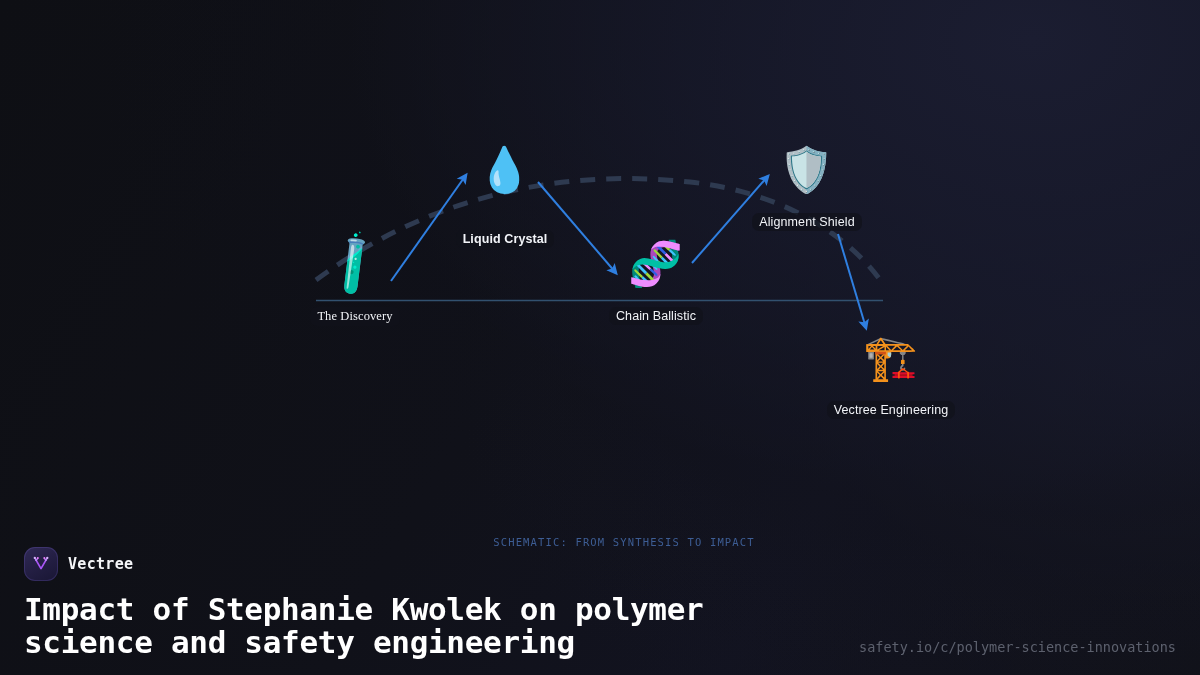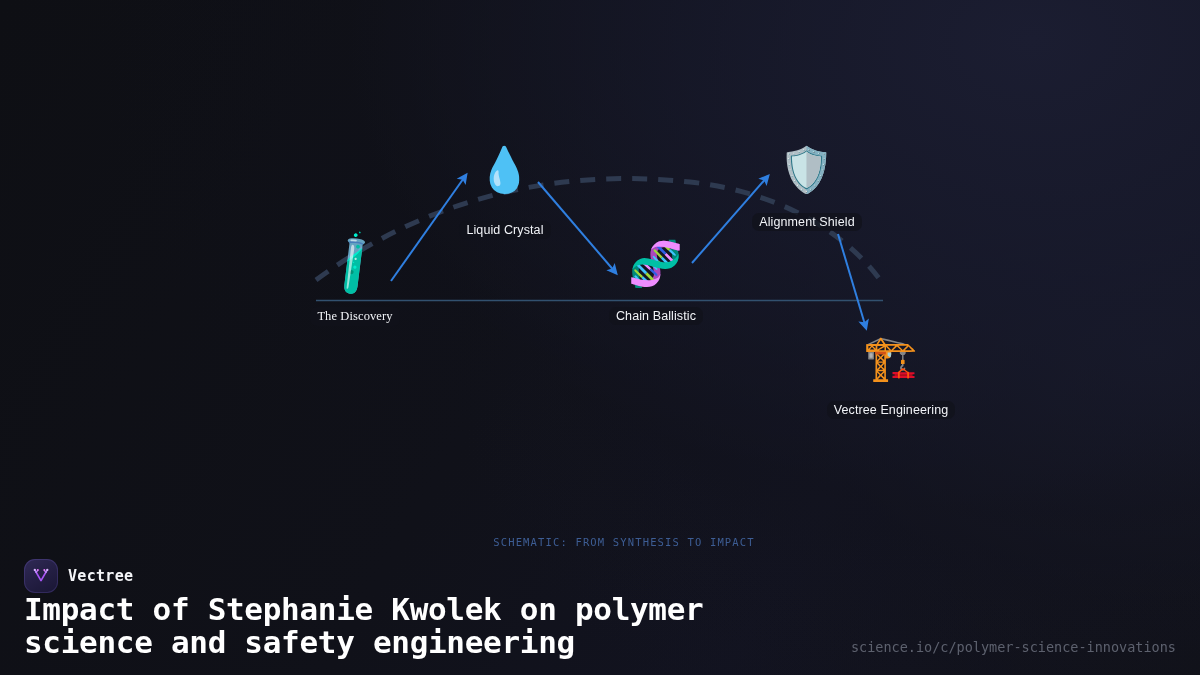--- a/index.html
+++ b/index.html
@@ -81,20 +81,21 @@
     left: 0;
     bottom: 0;
     width: 1200px;
     padding: 0 24px 16px 24px;
     box-sizing: border-box;
   }
   #brand {
     display: flex;
     align-items: center;
     gap: 10px;
+    margin-bottom: 12px;
   }
   #brand-mark {
     width: 34px;
     height: 34px;
     border-radius: 11px;
     background: linear-gradient(150deg, #302a56 0%, #241f44 48%, #191634 100%);
     box-shadow: inset 0 0 0 1px rgba(148,120,255,0.18);
     display: flex;
     align-items: center;
     justify-content: center;
@@ -157,21 +158,21 @@
       <line x1="838" y1="234" x2="866" y2="328" stroke="#2f7fe0" stroke-width="2" marker-end="url(#arrowhead)"></line>
     </svg>
 
     <div class="node" style="left:355px; top:238px;">
       <div class="node-icon tilt">🧪</div>
       <div class="node-label" style="margin-top:17px;font-family:Liberation Serif, serif;">The Discovery</div>
     </div>
 
     <div class="node" style="left:505px; top:144px;">
       <div class="node-icon">💧</div>
-      <div class="node-label" style="margin-top:25px;">Liquid Crystal</div>
+      <div class="node-label" style="margin-top:34px;font-weight:bold;">Liquid Crystal</div>
     </div>
 
     <div class="node" style="left:656px; top:238px;">
       <div class="node-icon">🧬</div>
       <div class="node-label" style="margin-top:17px;">Chain Ballistic</div>
     </div>
 
     <div class="node" style="left:807px; top:144px;">
       <div class="node-icon">🛡️</div>
       <div class="node-label" style="margin-top:17px;">Alignment Shield</div>
@@ -199,17 +200,17 @@
           <circle cx="6.8" cy="4.0" r="1.0" fill="#e879f9"></circle>
           <circle cx="13.3" cy="4.0" r="1.0" fill="#e879f9"></circle>
           <circle cx="16.3" cy="3.9" r="1.15" fill="#d8b4fe"></circle>
         </svg>
       </div>
       <div id="brand-name">Vectree</div>
     </div>
 
     <div id="title-row">
       <h1 id="page-title">Impact of Stephanie Kwolek on polymer science and safety engineering</h1>
-      <div id="source-url">science.io/c/polymer-science-innovations</div>
+      <div id="source-url">safety.io/c/polymer-science-innovations</div>
     </div>
   </div>
 
 </div>
 
 </body></html>

